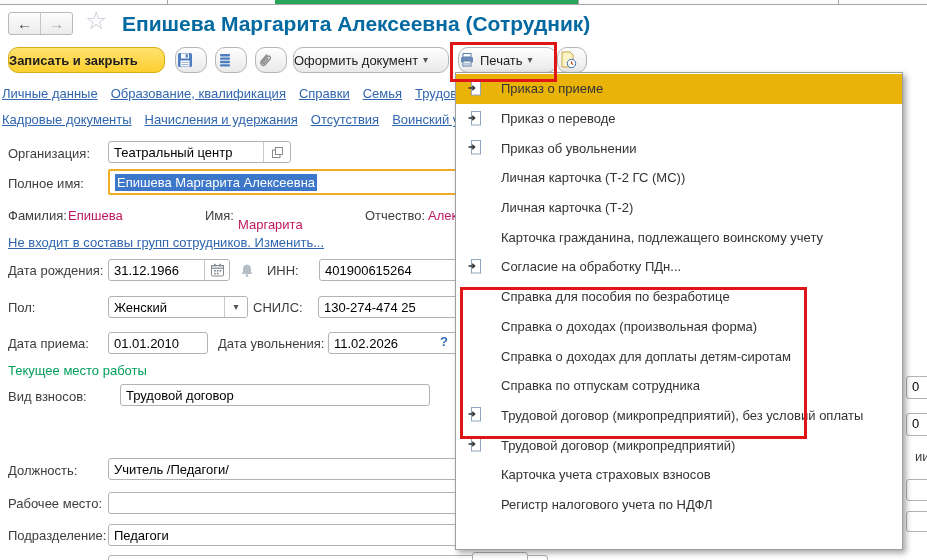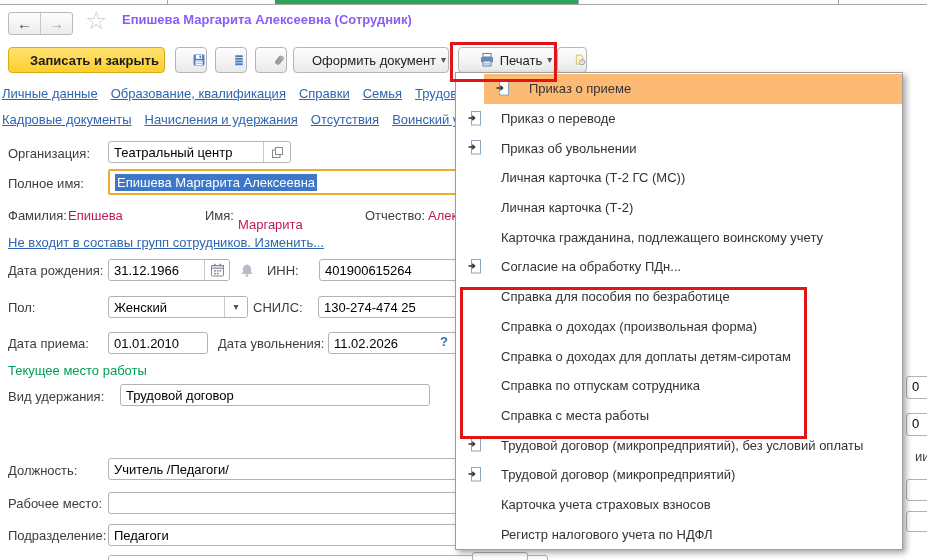--- a/index.html
+++ b/index.html
@@ -8,25 +8,25 @@
   
   .tabstrip{position:absolute;left:0;top:0;width:927px;height:4px;background:#fbfbfb;border-bottom:1px solid #a6a6a6;}
   .tabsep{position:absolute;top:0;width:1px;height:4px;background:#a6a6a6;}
   .tabactive{position:absolute;top:0;left:275px;width:303px;height:4px;background:#28a558;}
   
   .navgrp{position:absolute;left:8px;top:12px;display:flex;border:1px solid #b9b9b9;border-radius:3px;overflow:hidden;background:linear-gradient(#fdfdfd,#ececec);}
   .navbtn{width:31px;height:21px;display:flex;align-items:center;justify-content:center;font-size:15px;font-weight:bold;}
   .navbtn.back{color:#3a3a3a;border-right:1px solid #c6c6c6;}
   .navbtn.fwd{color:#a3a3a3;}
   .star{position:absolute;left:85px;top:6px;font-size:25px;color:#c6ccd4;line-height:28px;}
-  .title{position:absolute;left:122px;top:12px;font-size:13px;font-weight:700;color:#8b5cf6;white-space:nowrap;}
+  .title{position:absolute;left:122px;top:12px;font-size:21px;font-weight:700;color:#0369a1;white-space:nowrap;}
   
   .btn{position:absolute;top:47px;height:26px;box-sizing:border-box;background:linear-gradient(#fefefe,#e9e9e9);
-       border:1px solid #b5b5b5;border-radius:4px;display:flex;align-items:center;justify-content:center;gap:5px;
-       font-size:13px;color:#222;white-space:nowrap;cursor:default;padding-left:16px;}
+       border:1px solid #b5b5b5;border-radius:10px;display:flex;align-items:center;justify-content:flex-start;gap:5px;
+       font-size:13px;color:#222;white-space:nowrap;cursor:default;}
   .btn-yellow{left:8px;width:157px;background:linear-gradient(#ffe170,#fccf2f);border-color:#d9ac15;font-weight:700;color:#1d1d1d;}
   .arrow-dn{display:inline-block;font-size:10px;color:#555;line-height:10px;}
   
   .lnk{color:#3066b0;text-decoration:underline;font-size:13px;white-space:nowrap;cursor:pointer;}
   .linkrow{position:absolute;left:2px;display:flex;gap:13px;}
   
   .lbl{position:absolute;font-size:13px;color:#3d3d3d;white-space:nowrap;}
   .val{color:#be185d;}
   .ghdr{color:#00a05a;}
   .fld{position:absolute;height:22px;box-sizing:border-box;background:#fff;border:1px solid #b3b3b3;border-radius:3px;
@@ -34,21 +34,21 @@
   .fld .sect{position:absolute;right:0;top:0;bottom:0;width:22px;border-left:1px solid #c9c9c9;display:flex;
        align-items:center;justify-content:center;background:#fff;border-radius:0 2px 2px 0;}
   .fld-focus{height:26px;border:2px solid #eead27;border-radius:2px;}
   .sel{background:#3d77c9;color:#fff;padding:1px 2px;}
   .help{position:absolute;color:#2f6cb3;font-weight:700;}
   
   .menu{position:absolute;left:455px;top:72px;width:448px;height:478px;box-sizing:border-box;background:#fff;
         border:1px solid #9e9e9e;box-shadow:3px 3px 6px rgba(0,0,0,.35);z-index:20;padding-top:1px;}
   .mi{position:relative;height:29.7px;display:flex;align-items:center;padding-left:45px;font-size:13px;color:#333;
       box-sizing:border-box;white-space:nowrap;}
-  .mi.hl{background:#fdba74;margin-left:28px;}
+  .mi.hl{background:#eab308;}
   .mico{position:absolute;left:11px;top:50%;transform:translateY(-50%);width:18px;height:18px;}
   
   .ann{position:absolute;border:3px solid #e01515;z-index:40;pointer-events:none;background:transparent;}
   
   .frag{position:absolute;left:906px;width:40px;box-sizing:border-box;background:#fff;border:1px solid #b3b3b3;
         border-radius:3px;font-size:13px;color:#000;padding:2px 0 0 5px;z-index:5;}
   .icnbtn svg{display:block;}
 </style>
 </head>
 <body>
@@ -213,21 +213,21 @@
     <span>01.01.2010</span>
   </div>
   <span class="lbl" style="left:218px;top:336px">Дата увольнения:</span>
   <div class="fld" style="left:328px;top:332px;width:130px">
     <span>11.02.2026</span>
   </div>
   <span class="help" style="left:440px;top:334px">?</span>
 
   <span class="lbl ghdr" style="left:8px;top:363px">Текущее место работы</span>
 
-  <span class="lbl" style="left:8px;top:389px">Вид удержания:</span>
+  <span class="lbl" style="left:8px;top:389px">Вид взносов:</span>
   <div class="fld" style="left:120px;top:384px;width:310px">
     <span>Трудовой договор</span>
   </div>
 
   <span class="lbl" style="left:8px;top:463px">Должность:</span>
   <div class="fld" style="left:108px;top:458px;width:440px">
     <span>Учитель /Педагоги/</span>
   </div>
 
   <span class="lbl" style="left:8px;top:496px">Рабочее место:</span>
@@ -297,23 +297,20 @@
     <div class="mi">
       <span>Справка о доходах (произвольная форма)</span>
     </div>
     <div class="mi">
       <span>Справка о доходах для доплаты детям-сиротам</span>
     </div>
     <div class="mi">
       <span>Справка по отпускам сотрудника</span>
     </div>
     <div class="mi">
-      <span>Справка с места работы</span>
-    </div>
-    <div class="mi">
       <span class="mico"><svg width="17" height="17" viewBox="0 0 17 17">
             <rect x="4.5" y="1.5" width="9" height="13.5" fill="#fff" stroke="#8fa5bd"></rect>
             <path d="M1.5 8 h6 M5.3 5.8 L7.7 8 L5.3 10.2" fill="none" stroke="#333" stroke-width="1.3"></path>
           </svg></span>
       <span>Трудовой договор (микропредприятий), без условий оплаты</span>
     </div>
     <div class="mi">
       <span class="mico"><svg width="17" height="17" viewBox="0 0 17 17">
             <rect x="4.5" y="1.5" width="9" height="13.5" fill="#fff" stroke="#8fa5bd"></rect>
             <path d="M1.5 8 h6 M5.3 5.8 L7.7 8 L5.3 10.2" fill="none" stroke="#333" stroke-width="1.3"></path>

